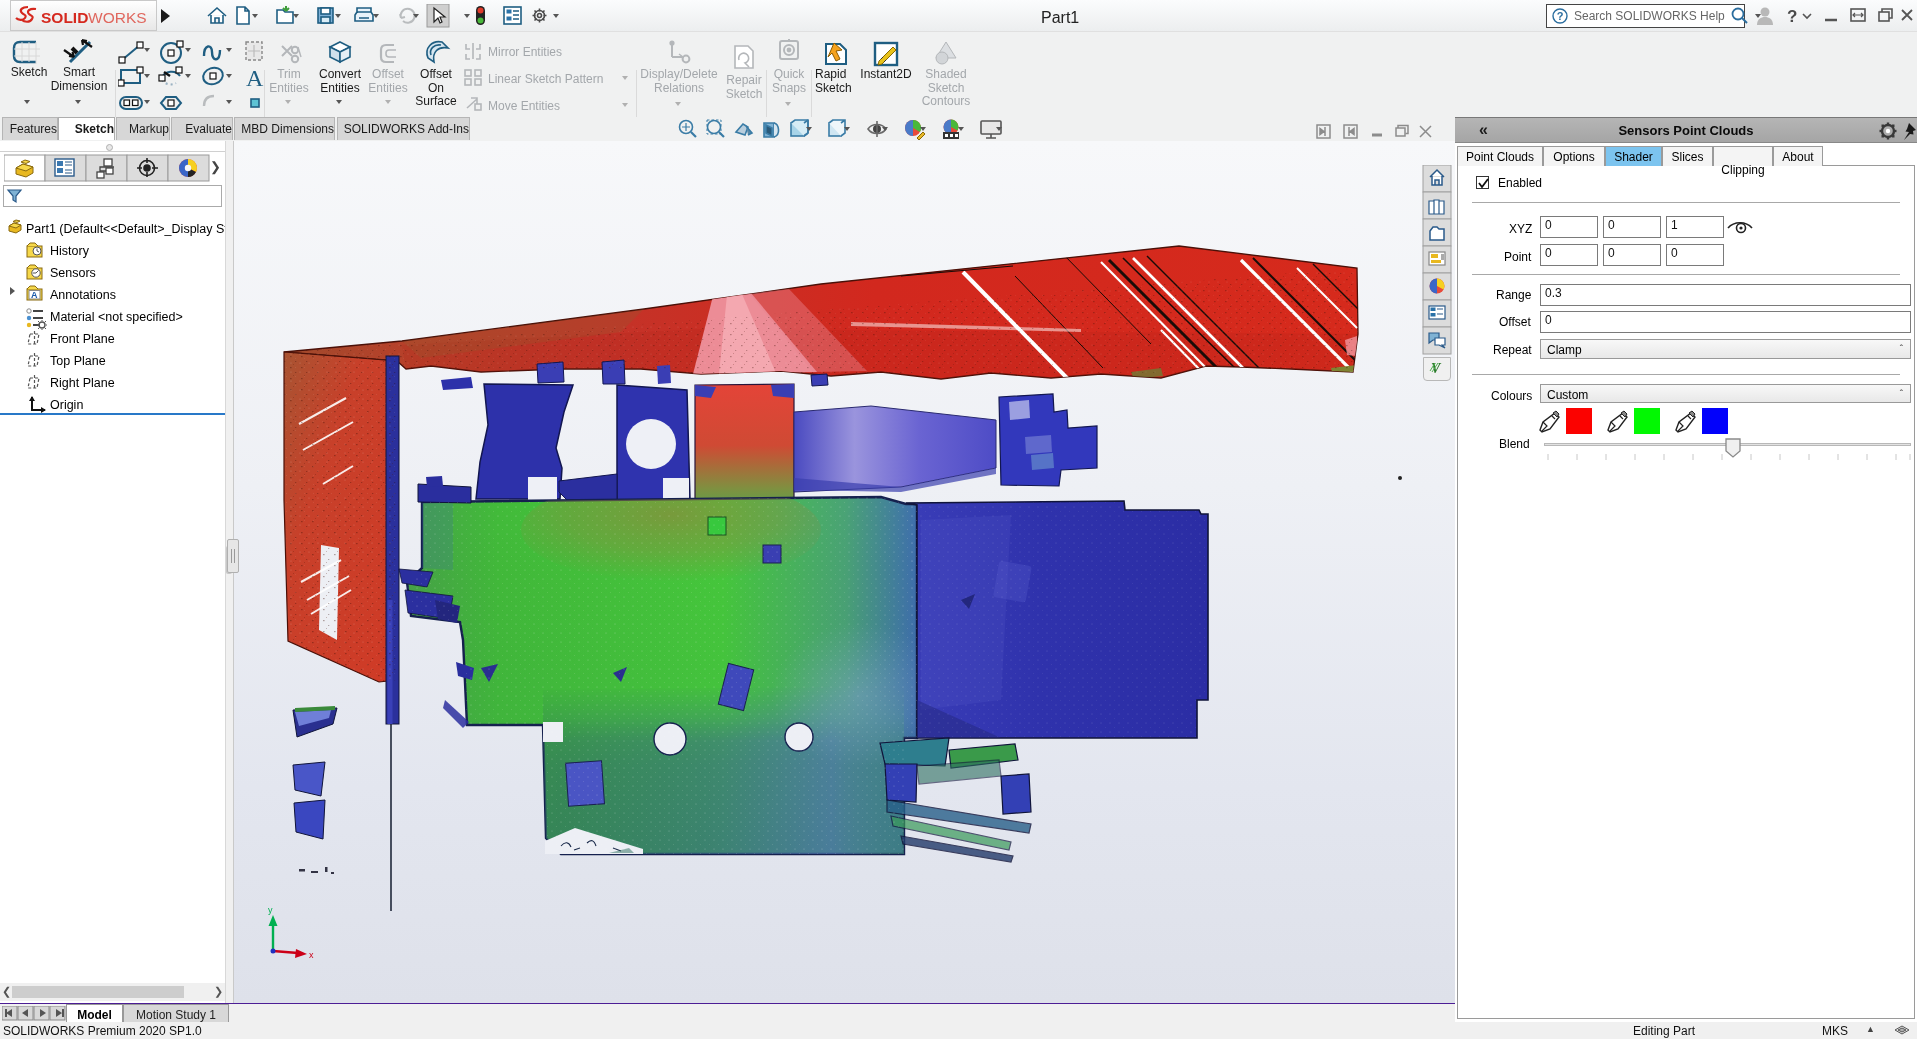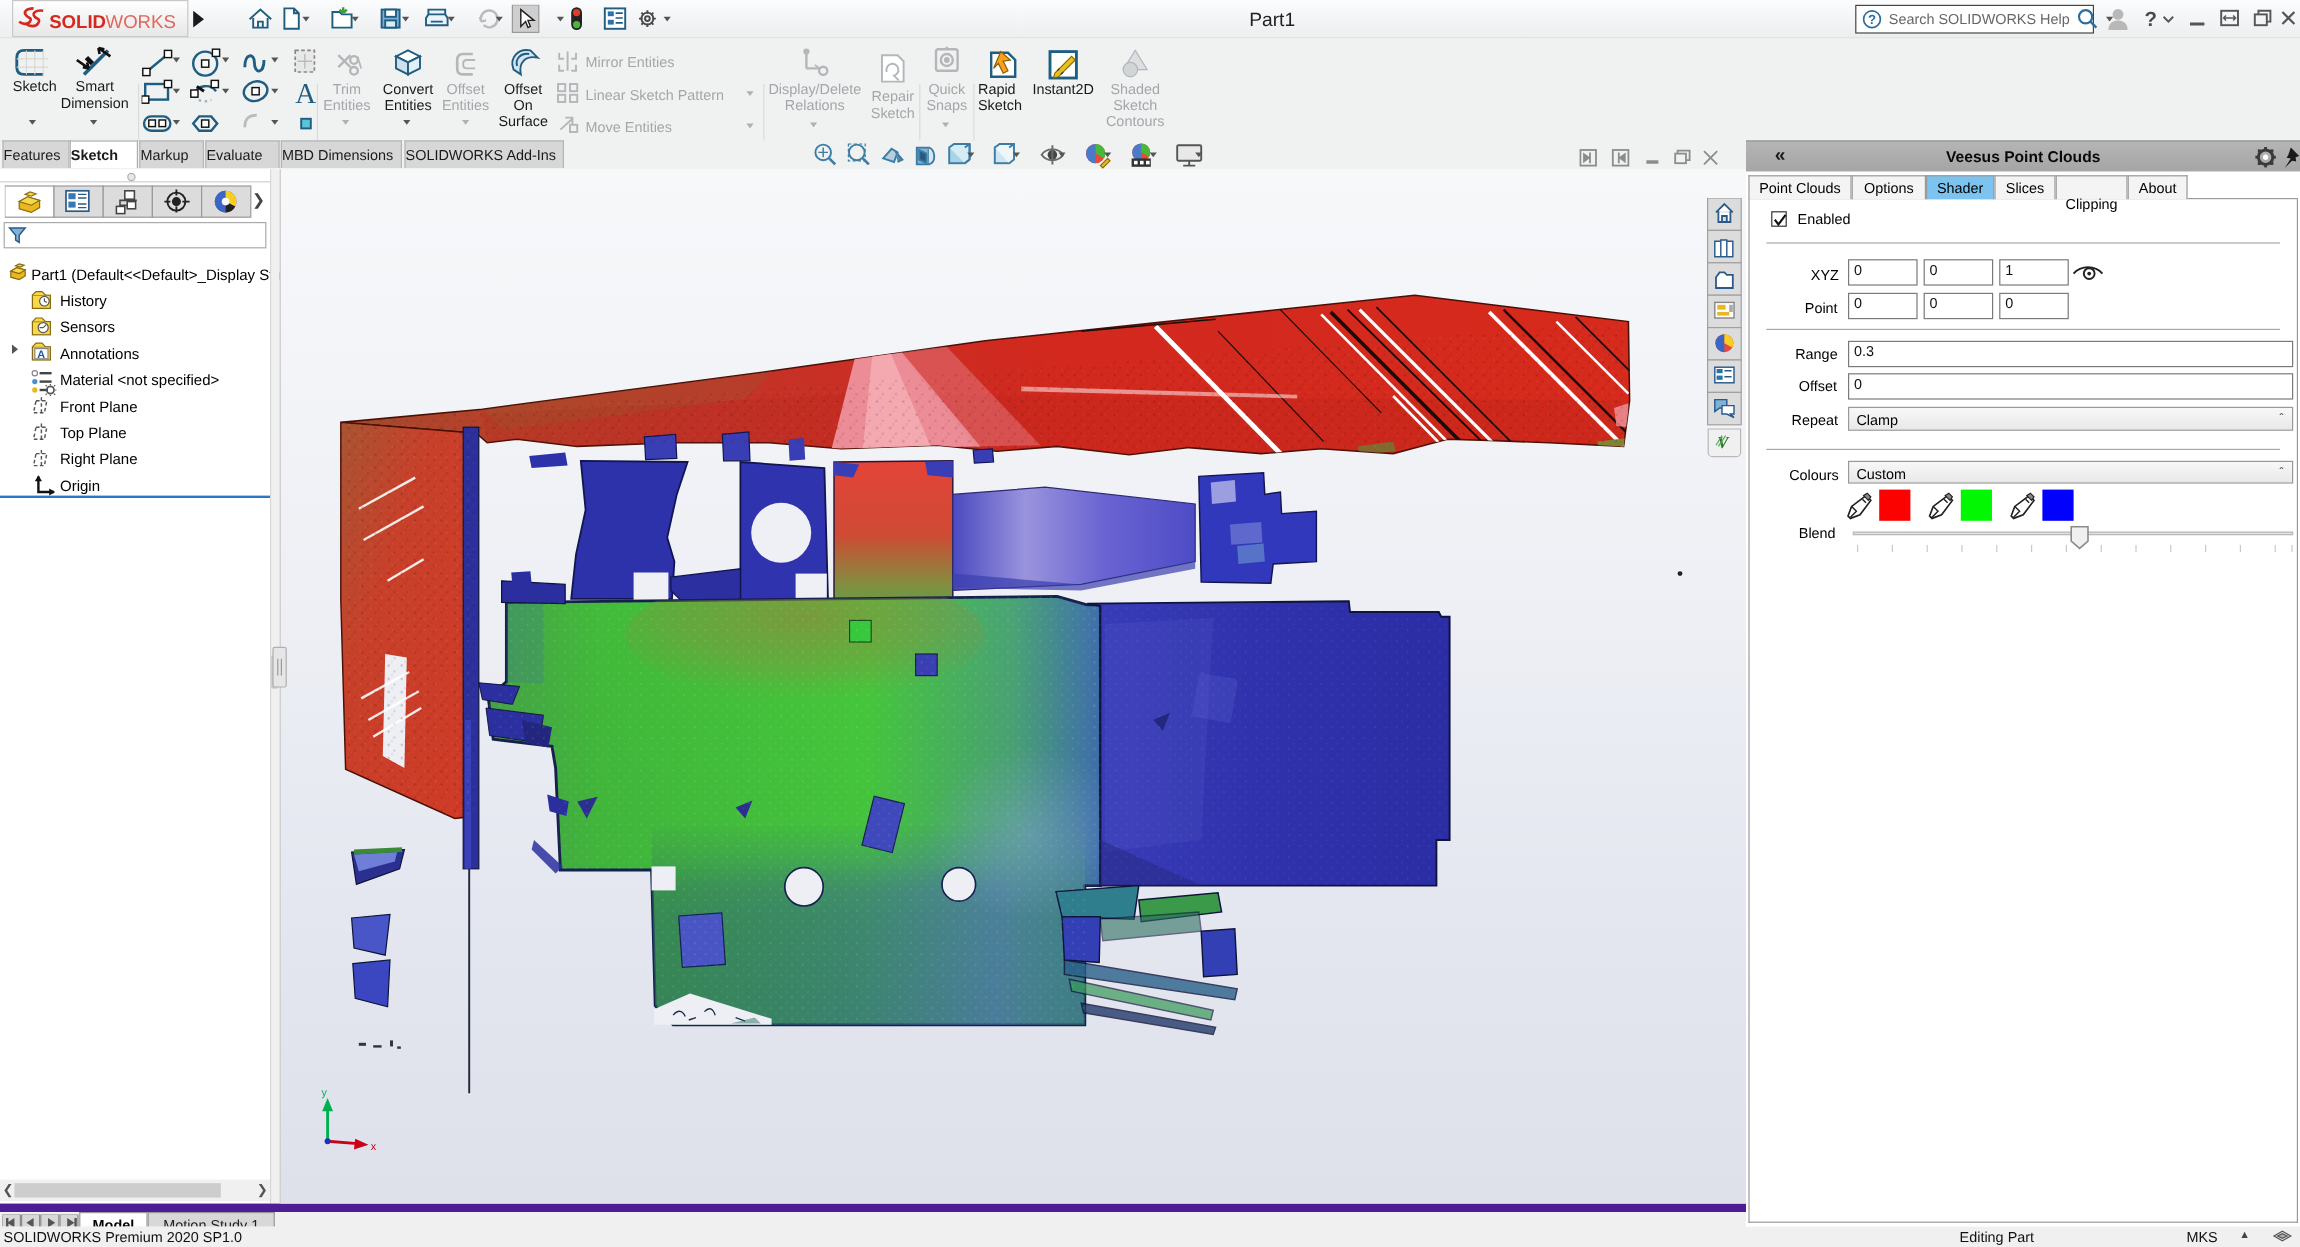--- a/index.html
+++ b/index.html
@@ -8,21 +8,21 @@
 #logobox{position:absolute;left:10px;top:0px;width:147px;height:31px;background:linear-gradient(#ffffff,#e7e7e7);border:1px solid #c9c9c9;display:flex;align-items:flex-end;justify-content:center}
 #parttitle{position:absolute;top:9px;left:1041px;font-size:16px;color:#222}
 #searchbox{position:absolute;left:1546px;top:4px;width:199px;height:24px;background:#fff;border:1px solid #444;display:flex;align-items:center;font-size:12px;color:#666;white-space:nowrap}
 #ribbon{position:absolute;left:0;top:32px;width:1917px;height:85px;background:#f0f1f1}
 .rsep{position:absolute;top:40px;height:70px;width:1px;background:#dadada;top:38px}
 .rlabel{position:absolute;font-size:12px;color:#1a1a1a;text-align:center;line-height:13.5px;white-space:nowrap}
 .rlabel.dis{color:#a3a7ab}
 .dda{position:absolute;width:0;height:0;border-left:3.5px solid transparent;border-right:3.5px solid transparent;border-top:4px solid #555}
 .dda.dis{border-top-color:#b0b0b0}
 #strip{position:absolute;left:0;top:117px;width:1917px;height:24px;background:#f0f1f1}
-.ftab{position:absolute;top:0px;height:23px;background:#d7d7d7;border:1px solid #b5b5b5;border-bottom:none;font-size:12px;color:#1a1a1a;text-align:left;padding-top:4px}
+.ftab{position:absolute;top:0px;height:23px;background:#d7d7d7;border:1px solid #b5b5b5;border-bottom:none;font-size:12px;color:#1a1a1a;text-align:right;padding-top:4px}
 .ftab.on{background:#fff;font-weight:bold;border-color:#adadad}
 #leftpanel{position:absolute;left:0;top:141px;width:233px;height:862px;background:#fff}
 #viewport{position:absolute;left:233px;top:141px;width:1222px;height:862px;border-left:1px solid #c9c9c9;background:linear-gradient(#f7f8fa 0%,#eef0f5 40%,#e3e6ef 75%,#dee1ea 100%);overflow:hidden}
 #rightpanel{position:absolute;left:1455px;top:117px;width:462px;height:905px;background:#fff}
 #statusbar{position:absolute;left:0;top:1022px;width:1917px;height:17px;background:#f0f0f0;font-size:12px;color:#111}
 .fld{position:absolute;background:#fff;border:1px solid #7a7a7a;font-size:12px;color:#111;padding:1px 4px}
 </style></head><body>
 <div id="titlebar">
   <div id="logobox">
       <svg width="140" height="26" viewBox="0 0 140 26">
@@ -454,21 +454,21 @@
   </svg>
   <div class="abs" style="left:0px;top:272px;width:226px;height:2px;background:#2878c8"></div>
   <div class="abs" style="left:225px;top:0px;width:8px;height:862px;background:#f0f0f0;border-left:1px solid #d8d8d8"></div>
   <div class="abs" style="left:226px;top:405px;width:6px;height:28px;background:#c8c8c8;border-radius:2px"></div>
   <div class="abs" style="left:0px;top:842px;width:225px;height:18px;background:#f0f0f0">
     <div class="abs" style="left:2px;top:2px;font-size:11px;color:#555">❮</div>
     <div class="abs" style="left:12px;top:3px;width:172px;height:12px;background:#cdcdcd"></div>
     <div class="abs" style="left:214px;top:2px;font-size:11px;color:#555">❯</div>
   </div>
 </div>
-<div class="abs" style="left:0px;top:1003px;width:1455px;height:19px;background:#f0f0f0;border-top:7px solid #4c1d95">
+<div class="abs" style="left:0px;top:1003px;width:1455px;height:19px;background:#f0f0f0;border-top:1px solid #4c1d95">
   <svg class="abs" style="left:2px;top:2px" width="64" height="15" viewBox="0 0 64 15">
       <g fill="#d8d8d8" stroke="#8a8a8a">
         <rect x="0" y="0" width="15" height="14"></rect>
         <rect x="16" y="0" width="15" height="14"></rect>
         <rect x="32" y="0" width="15" height="14"></rect>
         <rect x="48" y="0" width="15" height="14"></rect>
       </g>
       <g fill="#555">
         <path d="M4 7 l6 -4 v8 z M3 3 h2 v8 h-2 z"></path>
         <path d="M20 7 l6 -4 v8 z"></path>
@@ -485,21 +485,21 @@
     <span style="position:absolute;left:1822px;top:2px">MKS</span>
     <span style="position:absolute;left:1866px;top:2px;font-size:9px;color:#444">▲</span>
     <svg class="abs" style="left:1894px;top:1px" width="16" height="15" viewBox="0 0 16 15">
       <path d="M1 7 l7 -4 l7 4 l-7 4 z" fill="#e8e8e8" stroke="#555"></path>
       <path d="M4 7 l4 -2 l4 2 l-4 2 z" fill="#b0b0b0" stroke="#555"></path>
     </svg>
   </div>
 <div id="rightpanel">
   <div class="abs" style="left:0;top:0;width:462px;height:26px;background:linear-gradient(#b5b5b5,#a5a5a5);border-top:1px solid #787878;border-bottom:1px solid #888">
     <span style="position:absolute;left:24px;top:3px;font-size:16px;font-weight:bold;color:#1a1a1a">«</span>
-    <span style="position:absolute;left:0;top:5px;width:462px;text-align:center;font-size:13px;font-weight:bold;color:#0a0a0a">Veesus Point Clouds</span>
+    <span style="position:absolute;left:0;top:5px;width:462px;text-align:center;font-size:13px;font-weight:bold;color:#0a0a0a">Sensors Point Clouds</span>
     <svg class="abs" style="left:424px;top:4px" width="18" height="18" viewBox="0 0 18 18">
         <g fill="#3a3a3a">
           <circle cx="9" cy="9" r="6" fill="none" stroke="#3a3a3a" stroke-width="2.4"></circle>
           <circle cx="9" cy="9" r="2.2" fill="#fff"></circle>
           <g>
             <rect x="7.8" y="0.5" width="2.4" height="3"></rect>
             <rect x="7.8" y="14.5" width="2.4" height="3"></rect>
             <rect x="0.5" y="7.8" width="3" height="2.4"></rect>
             <rect x="14.5" y="7.8" width="3" height="2.4"></rect>
             <rect x="2.5" y="2.5" width="2.6" height="2.6"></rect>

